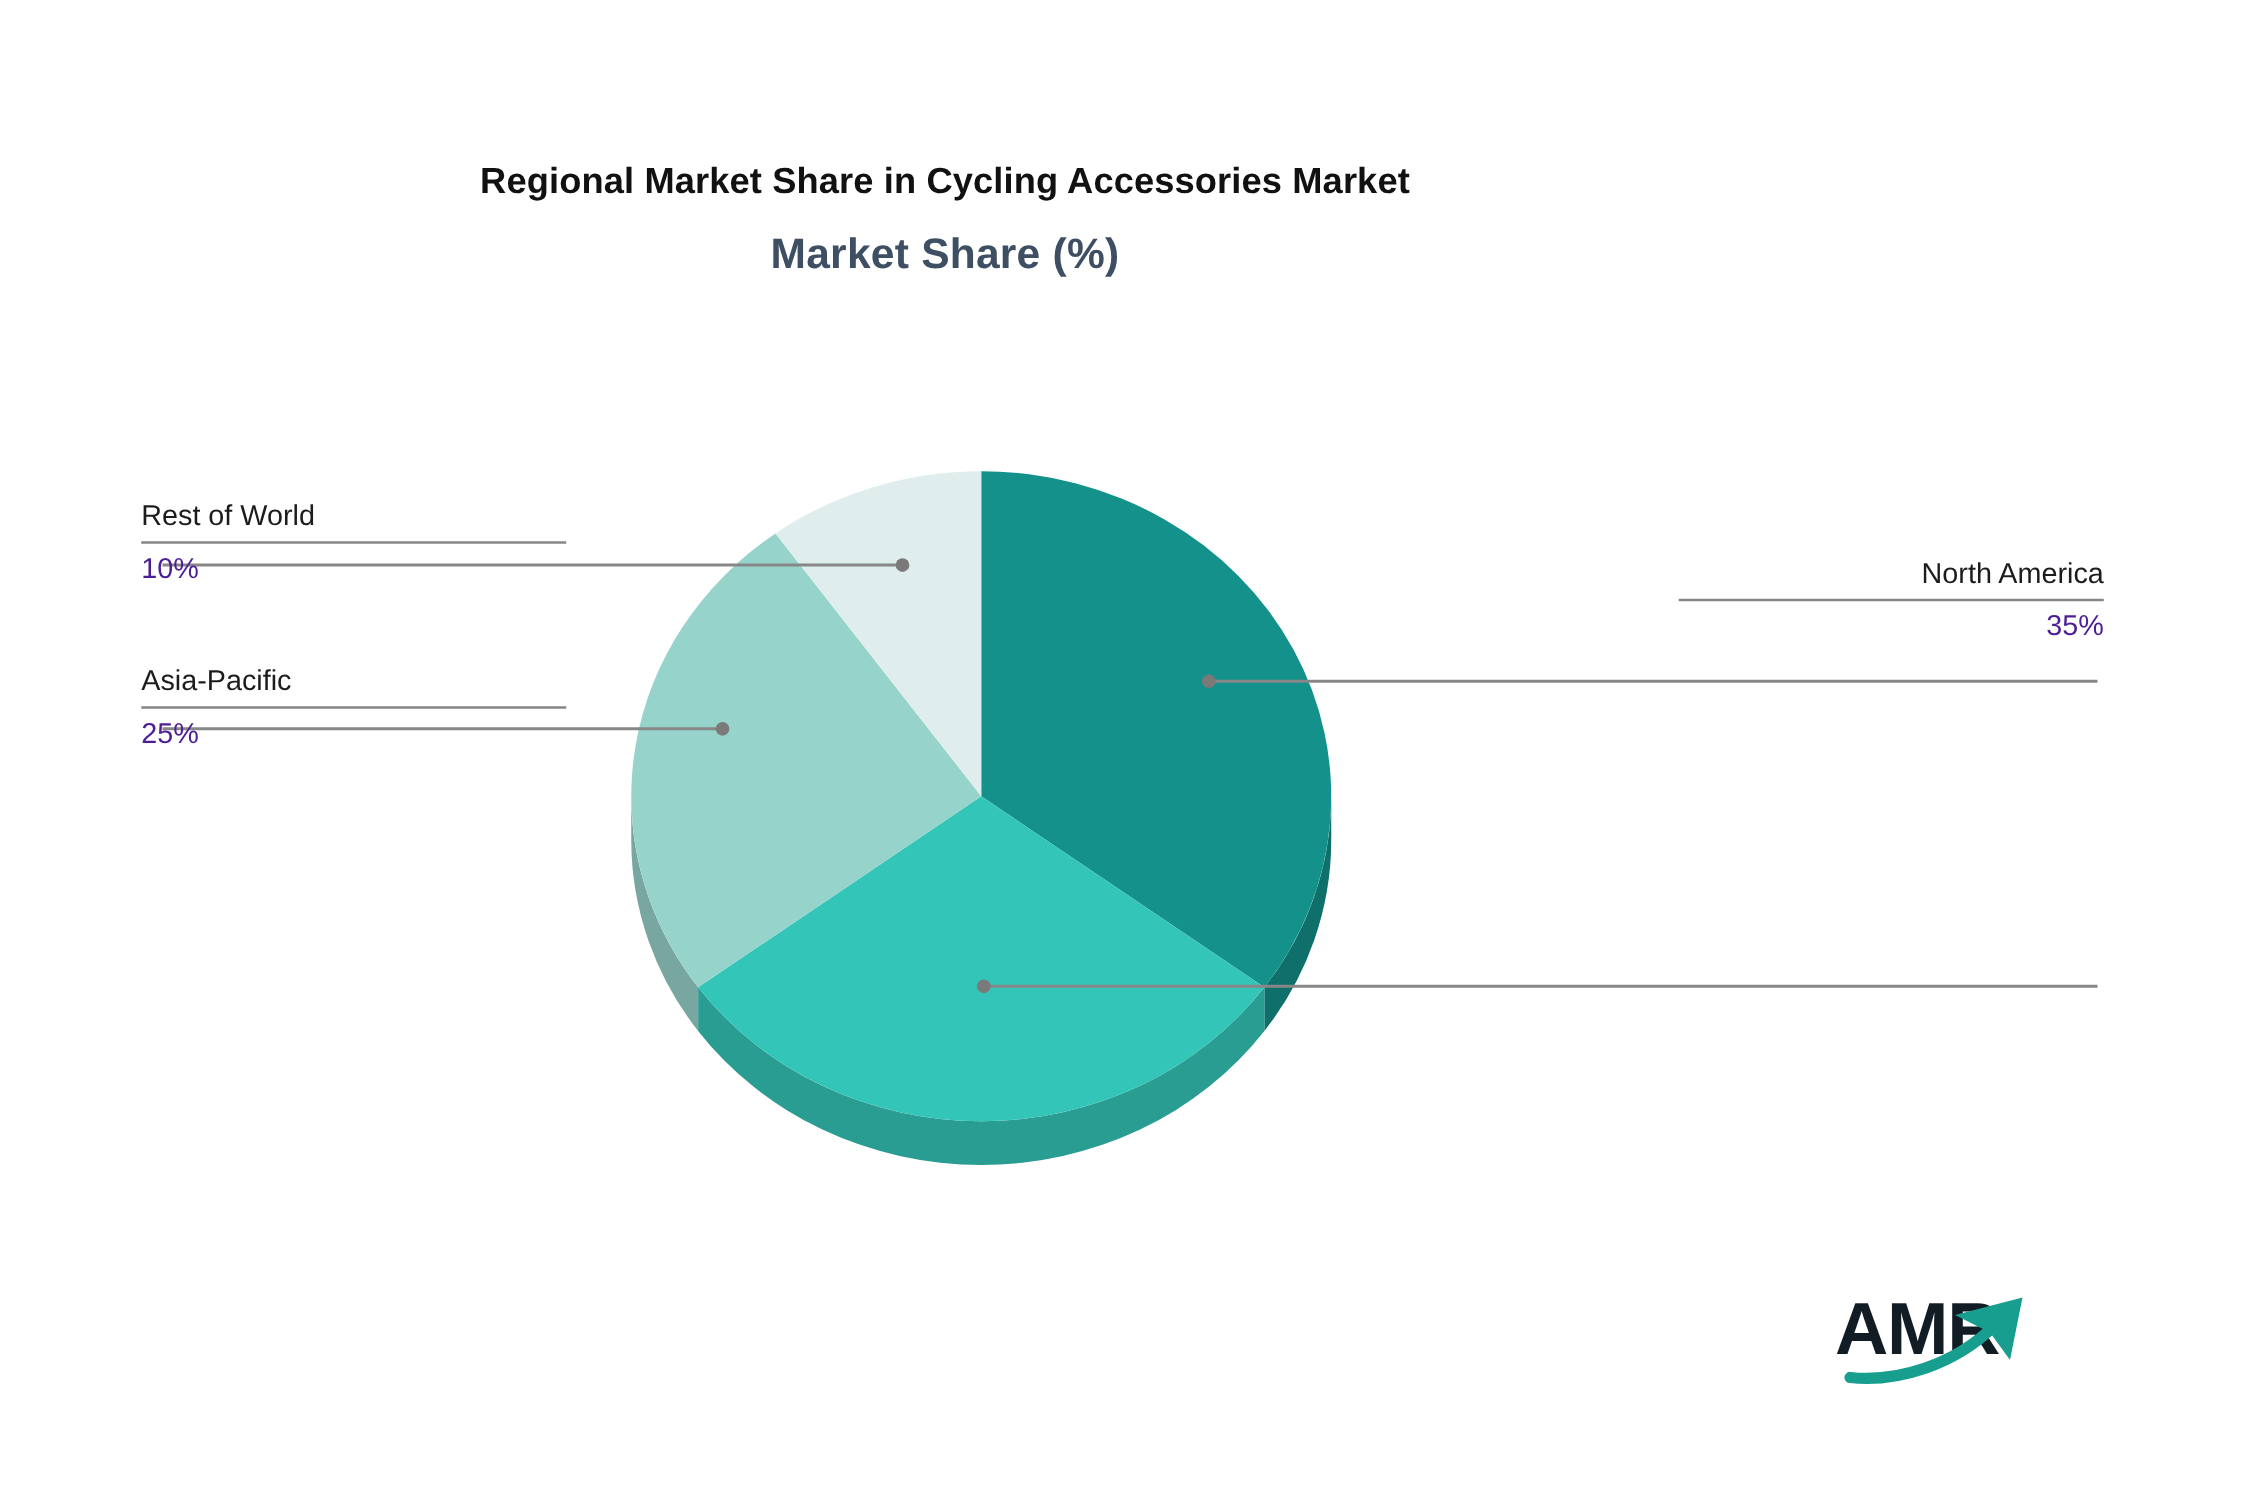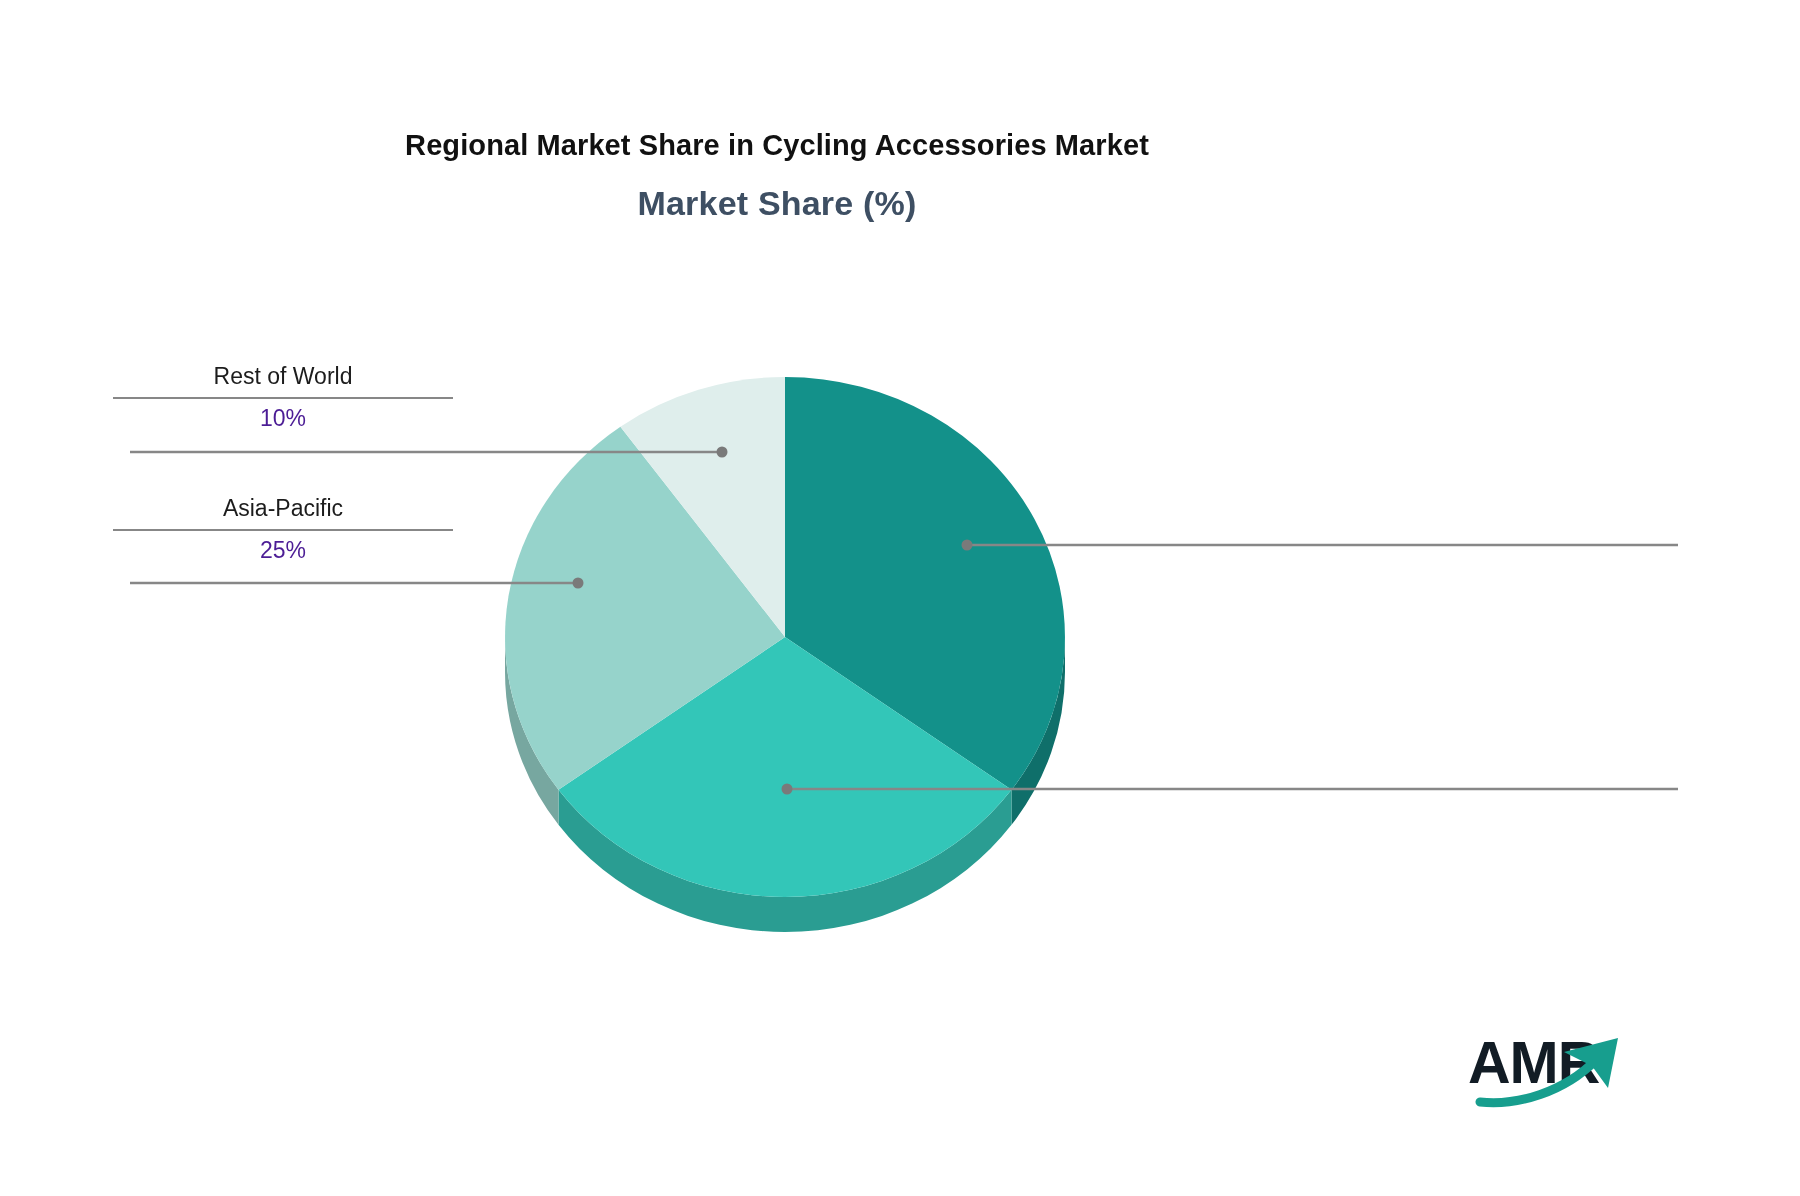--- a/index.html
+++ b/index.html
@@ -24,21 +24,20 @@
   }
 
   
   .title-block {
     position: absolute;
     top: 128px;
     left: 0;
     width: 1512px;
     text-align: center;
     pointer-events: none;
-    padding-left: 21px;
   }
   .chart-title {
     font-size: 29px;
     font-weight: bold;
     color: #111111;
     letter-spacing: 0.1px;
     line-height: 1.2;
     margin: 0;
   }
   .chart-subtitle {
@@ -73,21 +72,21 @@
   .callout .cl-rule {
     height: 2px;
     background: #878787;
     margin: 6px 0 5px 0;
   }
   .callout .cl-value {
     font-size: 23px;
     color: #4c1d95;
     line-height: 1.25;
   }
-  .callout.left  { text-align: center; }
+  .callout.left  { text-align: left; margin-top: 36px; }
   .callout.right { text-align: right; }
 
   #callout-rest-of-world { left: 113px; top: 362px; }
   #callout-asia-pacific  { left: 113px; top: 494px; }
   #callout-north-america { left: 1343px; top: 444px; }
   #callout-europe        { left: 1343px; top: 688px; }
 
   
   #amr-logo {
     position: absolute;
@@ -164,20 +163,25 @@
     <div class="cl-rule"></div>
     <div class="cl-value">10%</div>
   </div>
 
   <div class="callout left" id="callout-asia-pacific">
     <div class="cl-name">Asia-Pacific</div>
     <div class="cl-rule"></div>
     <div class="cl-value">25%</div>
   </div>
 
+  <div class="callout right" id="callout-north-america">
+    <div class="cl-name">North America</div>
+    <div class="cl-rule"></div>
+    <div class="cl-value">35%</div>
+  </div>
 
 
   <div id="amr-logo">
     <div class="amr-text">AMR</div>
     <svg width="200" height="80" viewBox="0 0 200 80">
       <path d="M 12 72
                C 50 76, 96 62, 128 30" fill="none" stroke="#179e8e" stroke-width="9" stroke-linecap="round"></path>
       <path d="M 96 22 L 150 8 L 140 58 L 124 36 Z" fill="#179e8e"></path>
     </svg>
   </div>

